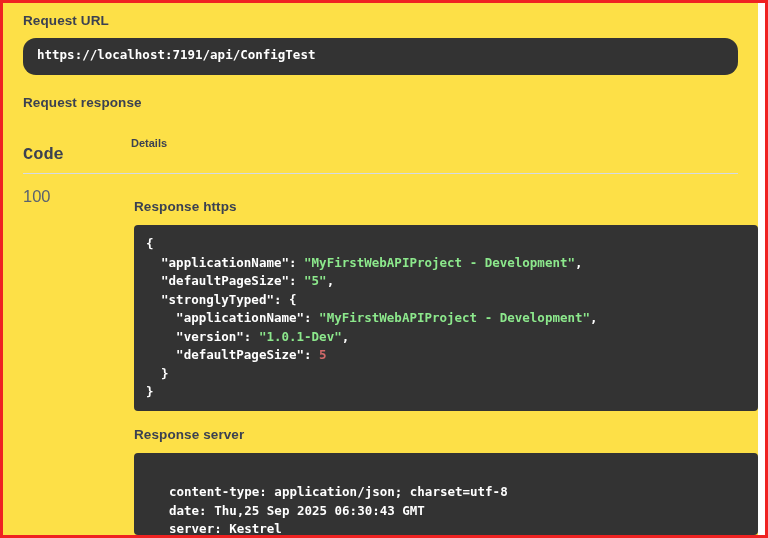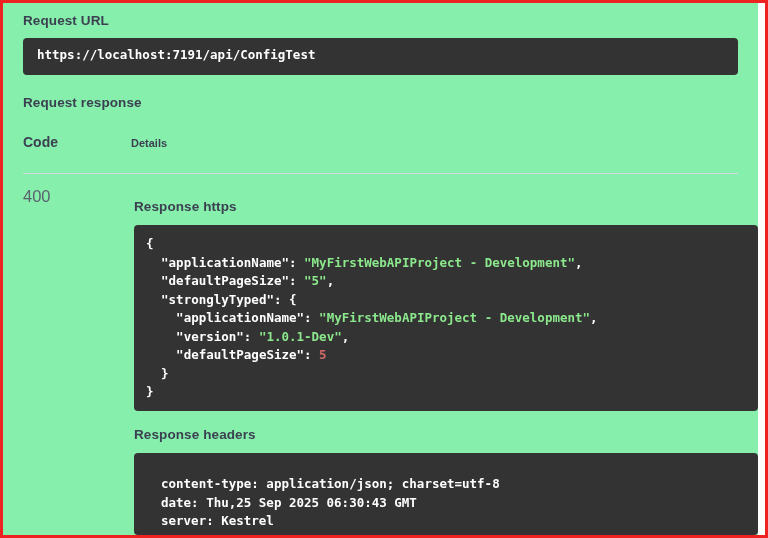--- a/index.html
+++ b/index.html
@@ -25,21 +25,21 @@
     overflow: hidden;
   }
 
   
   #swagger-panel {
     position: absolute;
     left: 0px;
     top: 0px;
     width: 755px;
     height: 532px;
-    background: #86efac;
+    background: #fde047;
     overflow: hidden;
   }
 
   .section-label {
     color: #3b4151;
     font-size: 13.5px;
     font-weight: bold;
     line-height: 1;
     letter-spacing: 0.1px;
   }
@@ -51,21 +51,21 @@
     top: 11px;
   }
 
   #request-url-box {
     position: absolute;
     left: 20px;
     top: 35px;
     width: 715px;
     height: 37px;
     background: #333333;
-    border-radius: 4px;
+    border-radius: 13px;
     box-sizing: border-box;
   }
   #request-url-text {
     position: absolute;
     left: 14px;
     top: 11px;
     color: #ffffff;
     font-family: "DejaVu Sans Mono", "Liberation Mono", monospace;
     font-size: 12.5px;
     font-weight: bold;
@@ -84,25 +84,26 @@
   #table-head {
     position: absolute;
     left: 20px;
     top: 132px;
     width: 715px;
     height: 38px;
   }
   #col-code-header {
     position: absolute;
     left: 0px;
-    top: 0px;
+    top: 11px;
     color: #3b4151;
-    font-size: 14px;
-    font-weight: bold;
-    line-height: 1;
+    font-size: 17px;
+    font-weight: bold;
+    line-height: 1;
+    font-family: Liberation Mono, monospace;
   }
   #col-details-header {
     position: absolute;
     left: 108px;
     top: 3px;
     color: #3b4151;
     font-size: 11px;
     font-weight: bold;
     line-height: 1;
   }
@@ -173,21 +174,21 @@
     width: 624px;
     height: 82px;
     background: #333333;
     border-radius: 4px;
     box-sizing: border-box;
   }
   #response-headers-code {
     position: absolute;
     left: 23px;
     top: 18px;
-    margin: 4px;
+    margin: 12px;
     padding: 0;
     color: #ffffff;
     font-family: "DejaVu Sans Mono", "Liberation Mono", monospace;
     font-size: 12.5px;
     font-weight: bold;
     line-height: 18.5px;
     white-space: pre;
   }
 </style>
 </head>
@@ -203,37 +204,37 @@
     </div>
 
     <div id="server-response-label" class="section-label">Request response</div>
 
     <div id="table-head">
       <div id="col-code-header">Code</div>
       <div id="col-details-header">Details</div>
     </div>
     <div id="table-divider"></div>
 
-    <div id="status-code">400</div>
+    <div id="status-code">100</div>
 
     <div id="response-body-label" class="section-label">Response https</div>
 
     <div id="response-body-box">
       <pre id="response-body-code"><span class="json-punc">{</span><span class="json-punc">
   </span><span class="json-key">"applicationName"</span><span class="json-punc">: </span><span class="json-str">"MyFirstWebAPIProject - Development"</span><span class="json-punc">,</span><span class="json-punc">
   </span><span class="json-key">"defaultPageSize"</span><span class="json-punc">: </span><span class="json-str">"5"</span><span class="json-punc">,</span><span class="json-punc">
   </span><span class="json-key">"stronglyTyped"</span><span class="json-punc">: {</span><span class="json-punc">
     </span><span class="json-key">"applicationName"</span><span class="json-punc">: </span><span class="json-str">"MyFirstWebAPIProject - Development"</span><span class="json-punc">,</span><span class="json-punc">
     </span><span class="json-key">"version"</span><span class="json-punc">: </span><span class="json-str">"1.0.1-Dev"</span><span class="json-punc">,</span><span class="json-punc">
     </span><span class="json-key">"defaultPageSize"</span><span class="json-punc">: </span><span class="json-num">5</span><span class="json-punc">
   }</span><span class="json-punc">
 }</span></pre>
     </div>
 
-    <div id="response-headers-label" class="section-label">Response headers</div>
+    <div id="response-headers-label" class="section-label">Response server</div>
 
     <div id="response-headers-box">
       <pre id="response-headers-code">content-type: application/json; charset=utf-8 
 date: Thu,25 Sep 2025 06:30:43 GMT 
 server: Kestrel </pre>
     </div>
 
   </div>
 </div>
 

